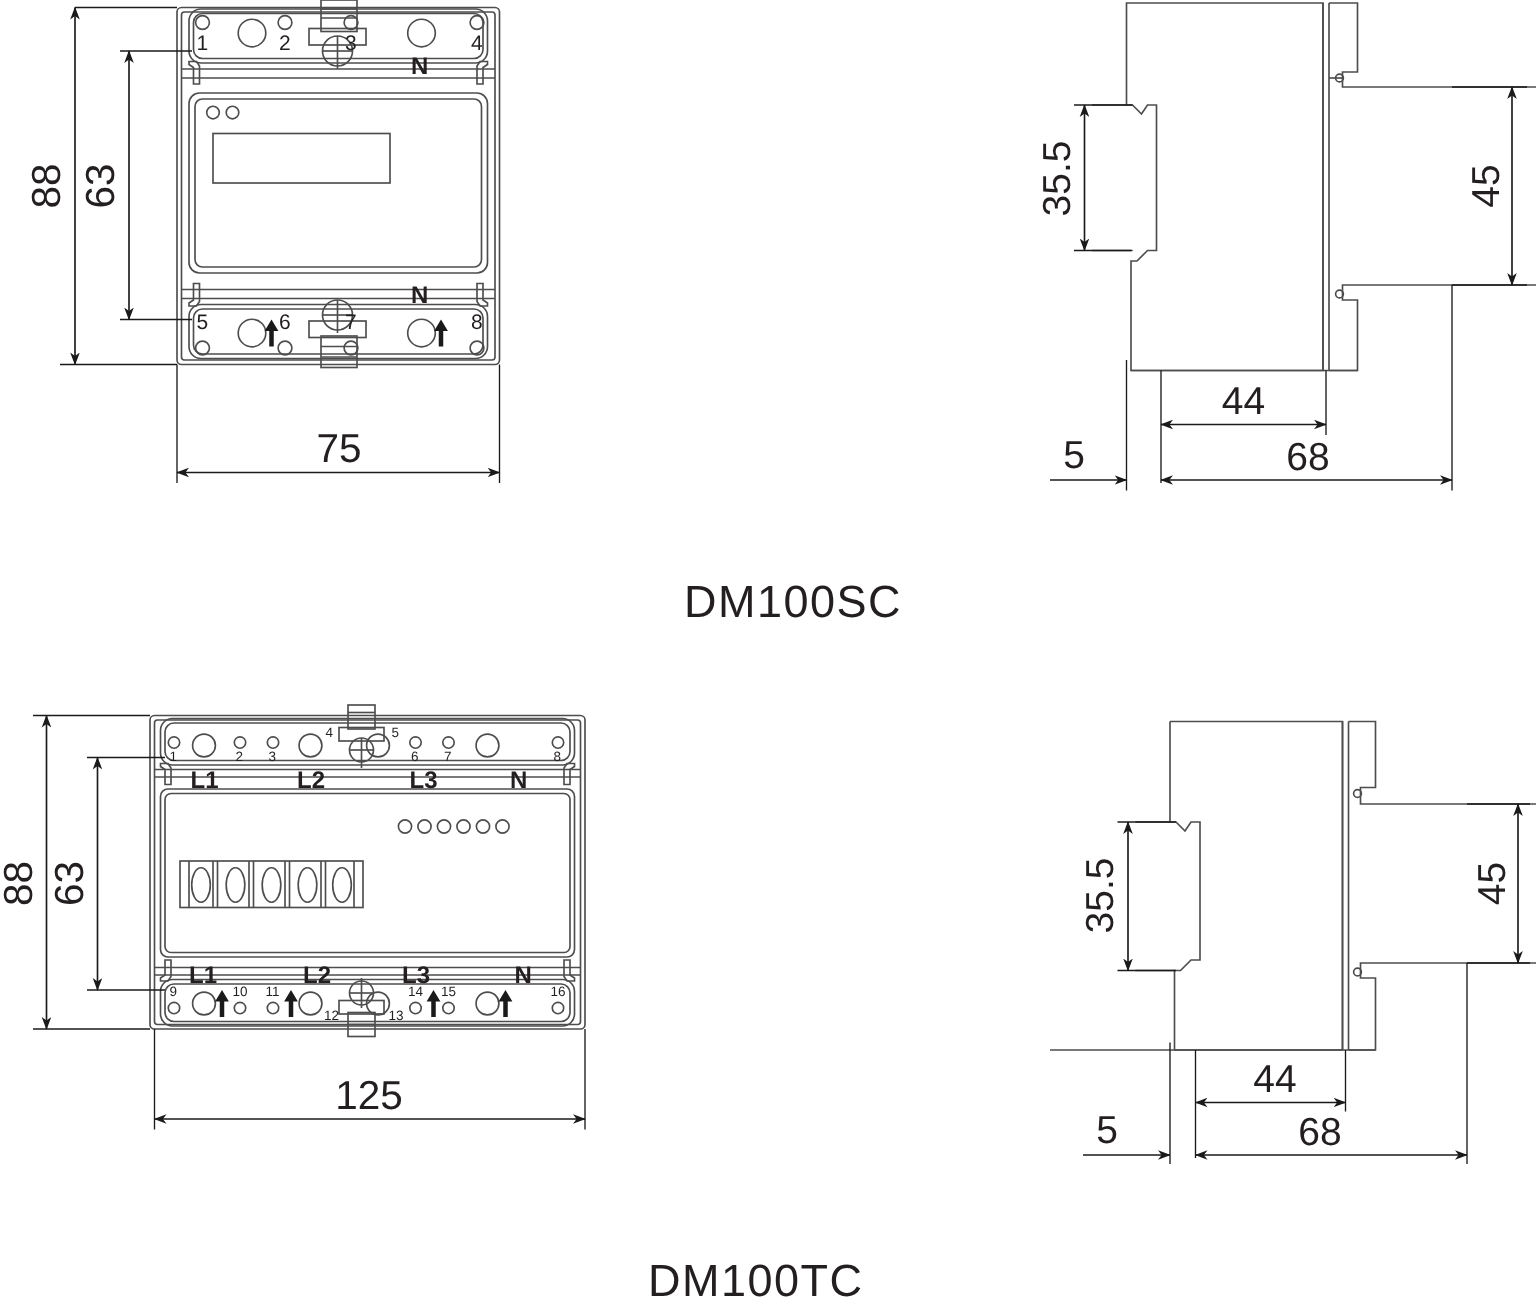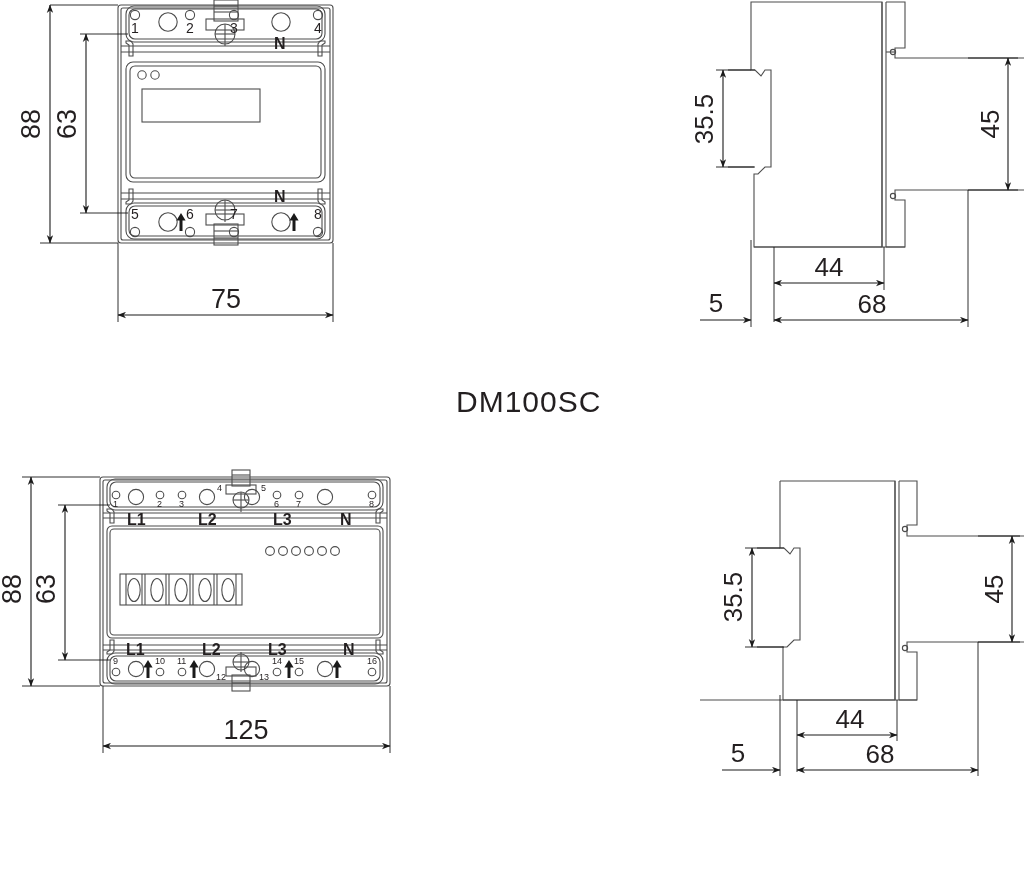--- a/index.html
+++ b/index.html
@@ -395,14 +395,15 @@
       <text x="126" y="655">L1</text>
       <text x="202" y="655">L2</text>
       <text x="268" y="655">L3</text>
       <text x="343" y="655">N</text>
     </g>
 
   </svg>
 
   <div class="model-caption" id="caption-sc">DM100SC</div>
 
+  <div class="model-caption" id="caption-tc">DM100TC</div>
 
 </div>
 
 </body></html>

